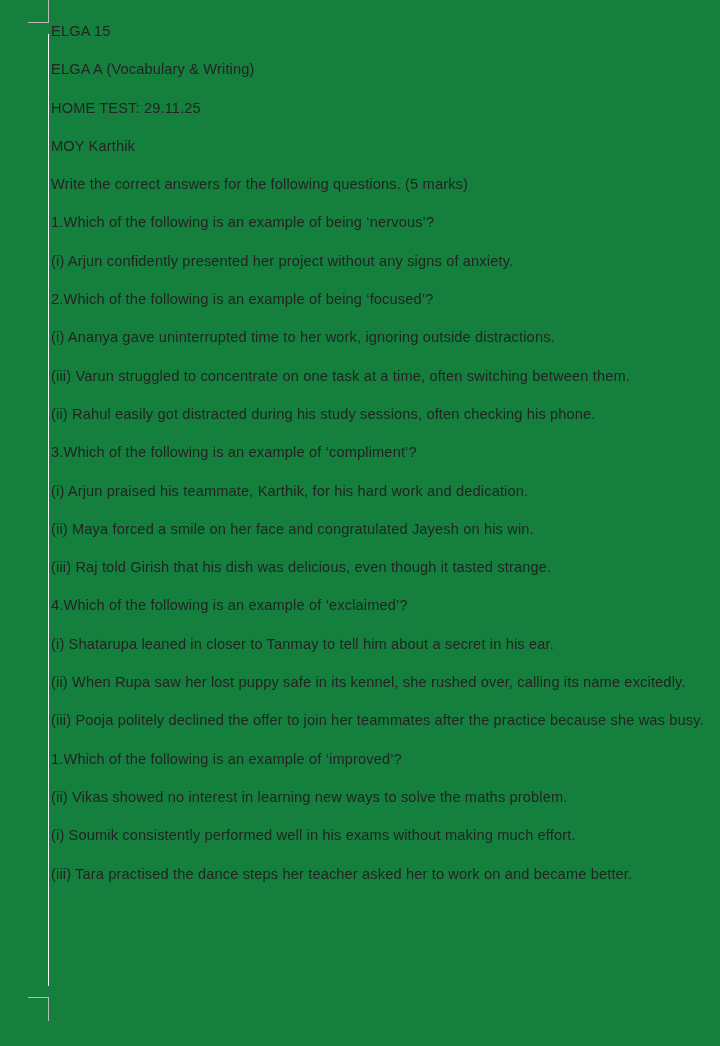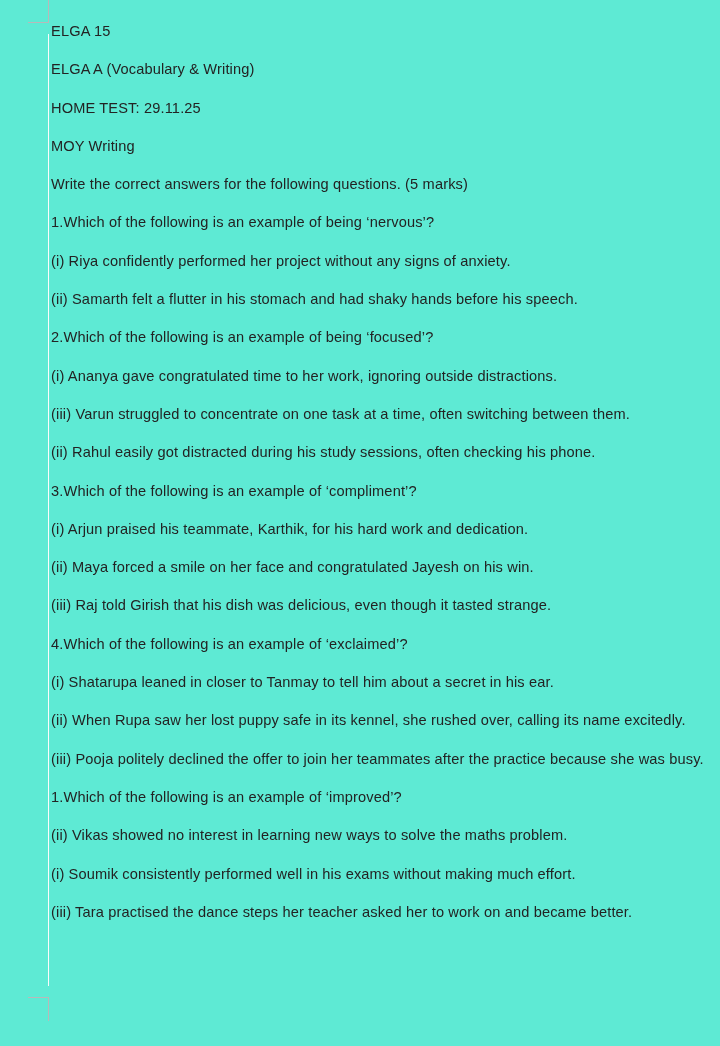--- a/index.html
+++ b/index.html
@@ -12,21 +12,21 @@
     width: 720px;
     height: 1046px;
     overflow: hidden;
     font-family: "Liberation Sans", sans-serif;
   }
 
   #page {
     position: relative;
     width: 720px;
     height: 1046px;
-    background: #5eead4;
+    background: #15803d;
     overflow: hidden;
   }
 
   
   .crop-mark {
     position: absolute;
     pointer-events: none;
   }
   .crop-mark .h {
     position: absolute;
@@ -124,30 +124,29 @@
   <div id="page-edge-rule"></div>
 
   <div id="doc-body">
 
     <p class="line heading-line">ELGA 15</p>
 
     <p class="line heading-line">ELGA A (Vocabulary &amp; Writing)</p>
 
     <p class="line heading-line">HOME TEST: 29.11.25</p>
 
-    <p class="line heading-line">MOY Writing</p>
+    <p class="line heading-line">MOY Karthik</p>
 
     <p class="line">Write the correct answers for the following questions. (5 marks)</p>
 
     <p class="line">1.Which of the following is an example of being ‘nervous’?</p>
-    <p class="line">(i) Riya confidently performed her project without any signs of anxiety.</p>
-    <p class="line">(ii) Samarth felt a flutter in his stomach and had shaky hands before his speech.</p>
+    <p class="line">(i) Arjun confidently presented her project without any signs of anxiety.</p>
 
     <p class="line">2.Which of the following is an example of being ‘focused’?</p>
-    <p class="line">(i) Ananya gave congratulated time to her work, ignoring outside distractions.</p>
+    <p class="line">(i) Ananya gave uninterrupted time to her work, ignoring outside distractions.</p>
     <p class="line">(iii) Varun struggled to concentrate on one task at a time, often switching between them.</p>
     <p class="line">(ii) Rahul easily got distracted during his study sessions, often checking his phone.</p>
 
     <p class="line">3.Which of the following is an example of ‘compliment’?</p>
     <p class="line">(i) Arjun praised his teammate, Karthik, for his hard work and dedication.</p>
     <p class="line">(ii) Maya forced a smile on her face and congratulated Jayesh on his win.</p>
     <p class="line">(iii) Raj told Girish that his dish was delicious, even though it tasted strange.</p>
 
     <p class="line">4.Which of the following is an example of ‘exclaimed’?</p>
     <p class="line">(i) Shatarupa leaned in closer to Tanmay to tell him about a secret in his ear.</p>

